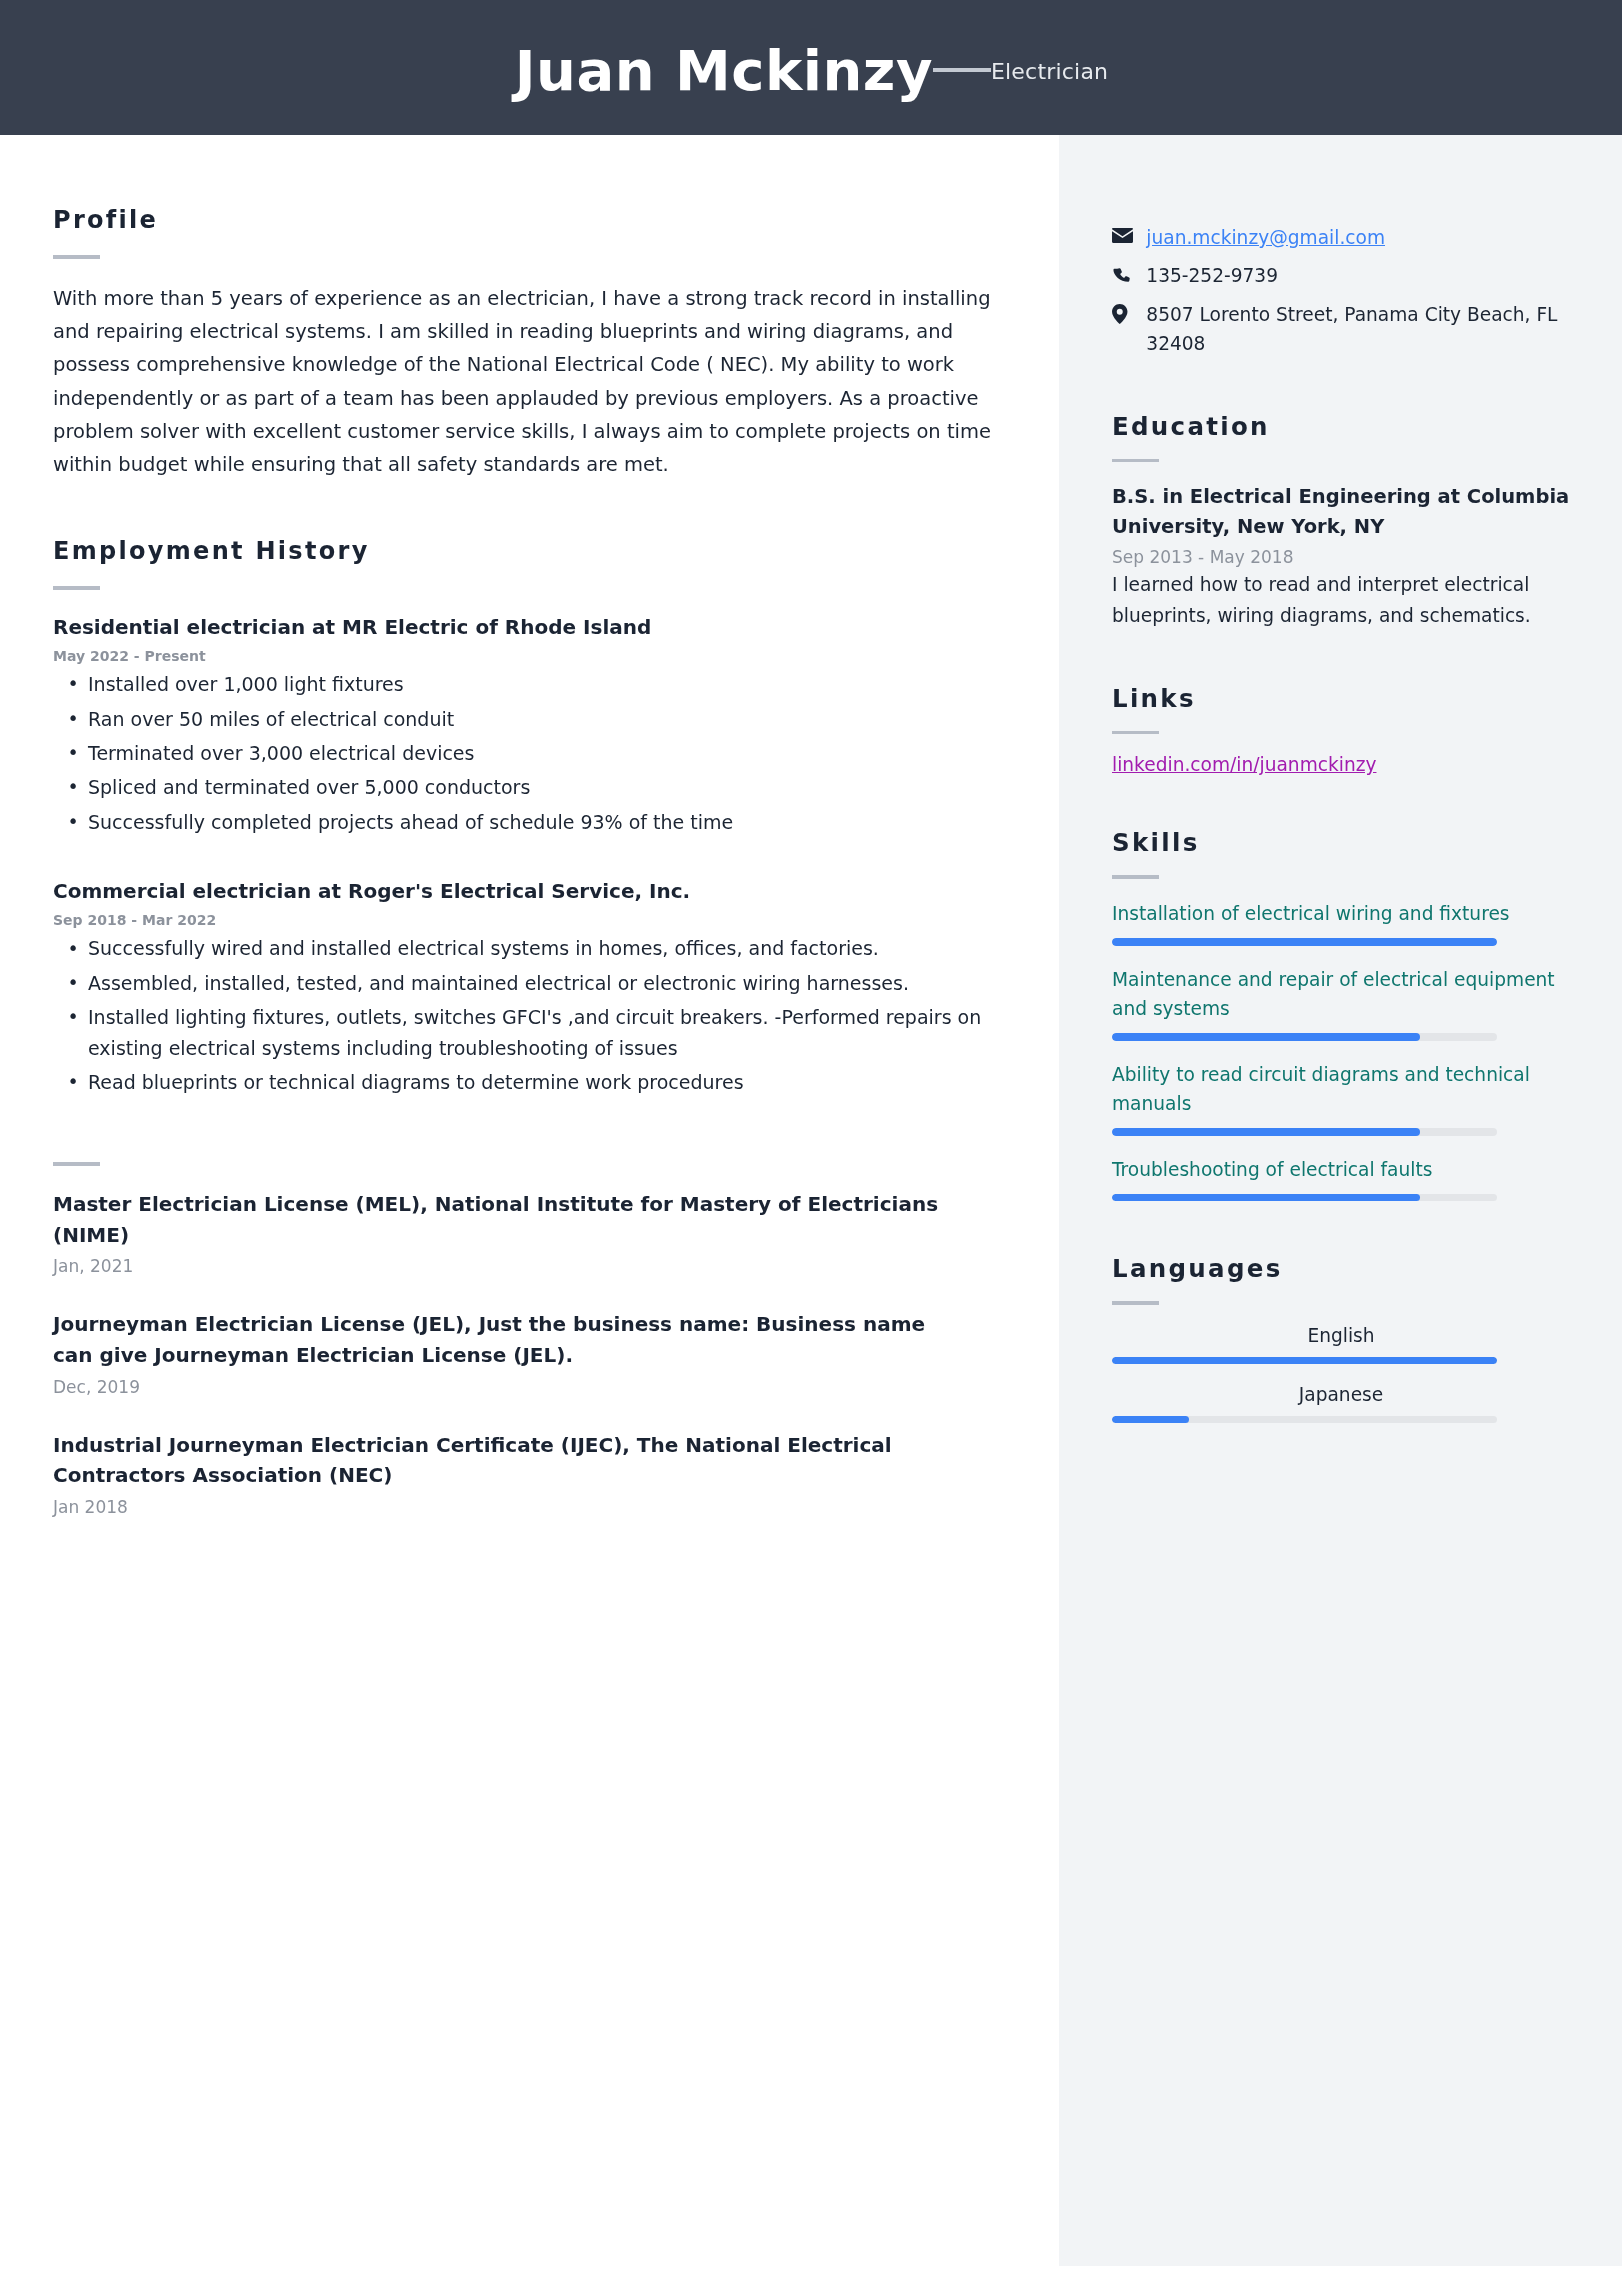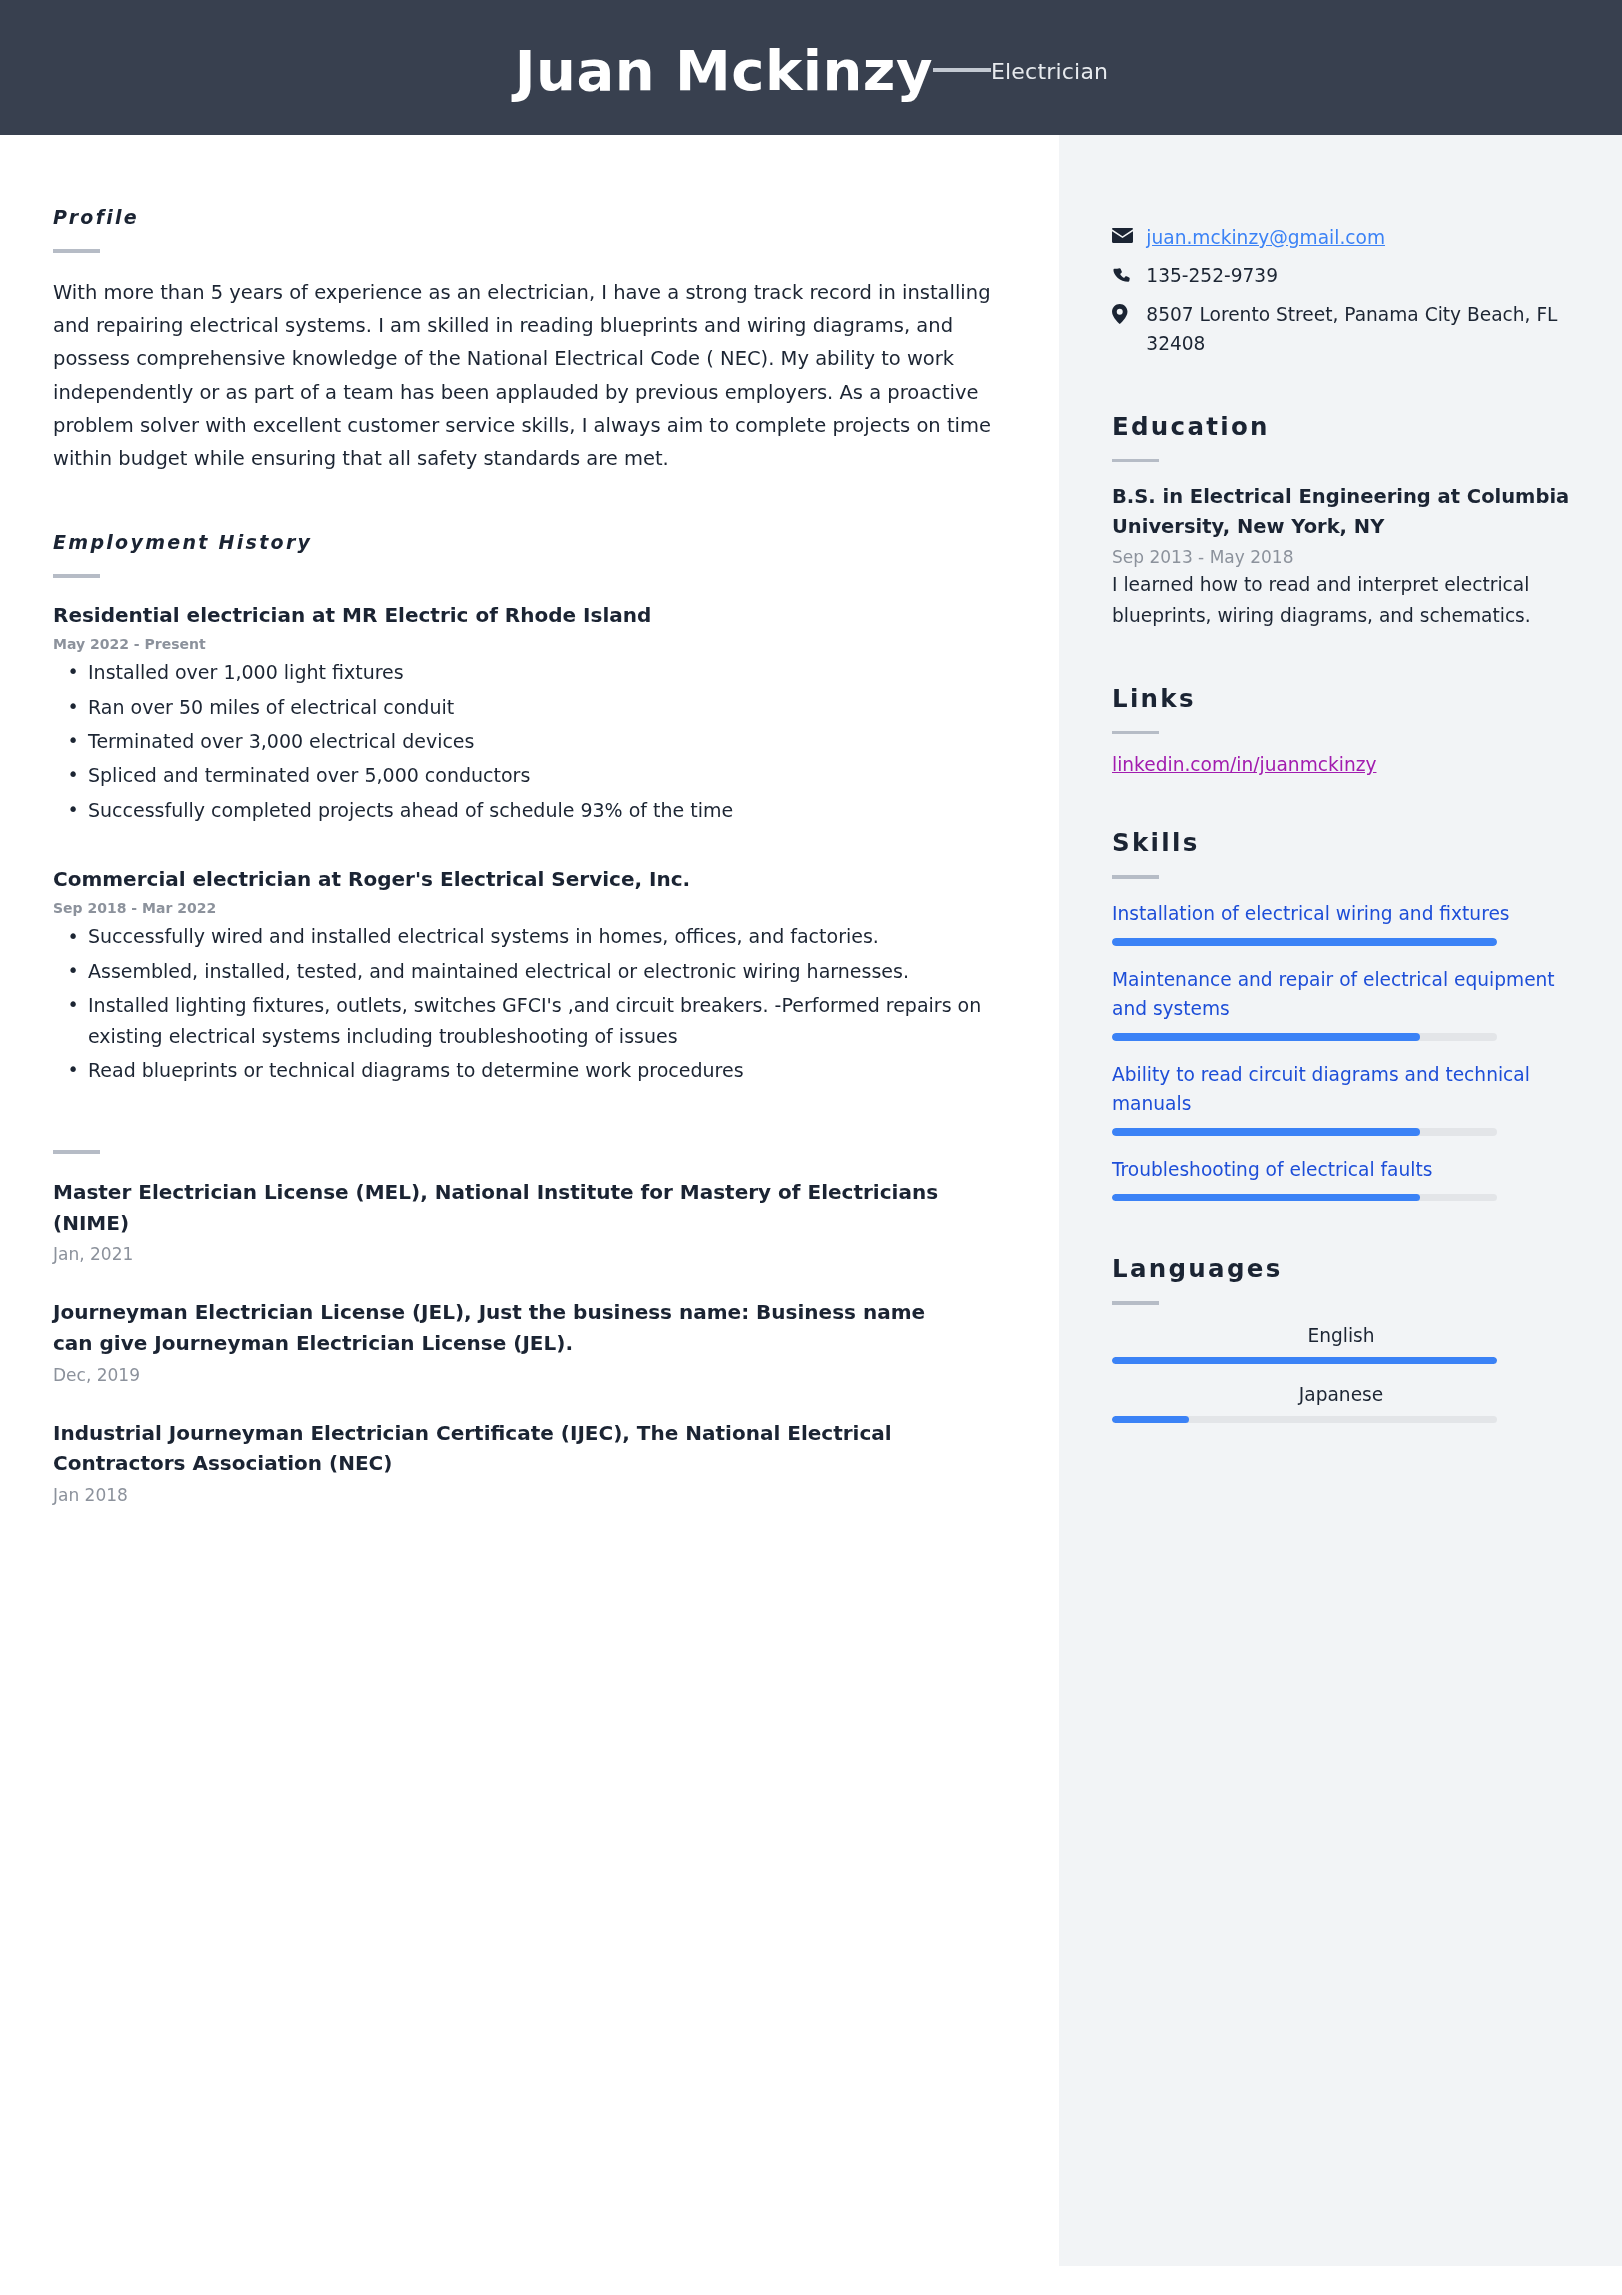--- a/index.html
+++ b/index.html
@@ -57,21 +57,21 @@
     background: #f2f4f6;
     padding: 88px 53px 55px 53px;
   }
 
   
   .sec-title {
     color: #1b2433;
     font-weight: 700;
     letter-spacing: 2.3px;
   }
-  .col-main .sec-title { font-size: 19px; font-style: italic; }
+  .col-main .sec-title { font-size: 24px; }
   .col-side .sec-title { font-size: 24.5px; }
   .sec-rule {
     width: 47px;
     height: 3.6px;
     background: #b6bcc6;
     margin-top: 21px;
     margin-bottom: 23.6px;
   }
   .col-side .sec-rule { margin-top: 18px; margin-bottom: 20px; }
 
@@ -182,21 +182,21 @@
 
   .link-item {
     color: #a21caf;
     font-size: 18.6px;
     text-decoration: underline;
   }
 
   .skill-row { margin-bottom: 19px; }
   .skill-row:last-child { margin-bottom: 0; }
   .skill-label {
-    color: #1d4ed8;
+    color: #0f766e;
     font-size: 18.6px;
     line-height: 1.58;
     margin-bottom: 10px;
   }
   .bar-track {
     width: 385px;
     height: 7.3px;
     border-radius: 4.5px;
     background: #e3e5e8;
     overflow: hidden;

